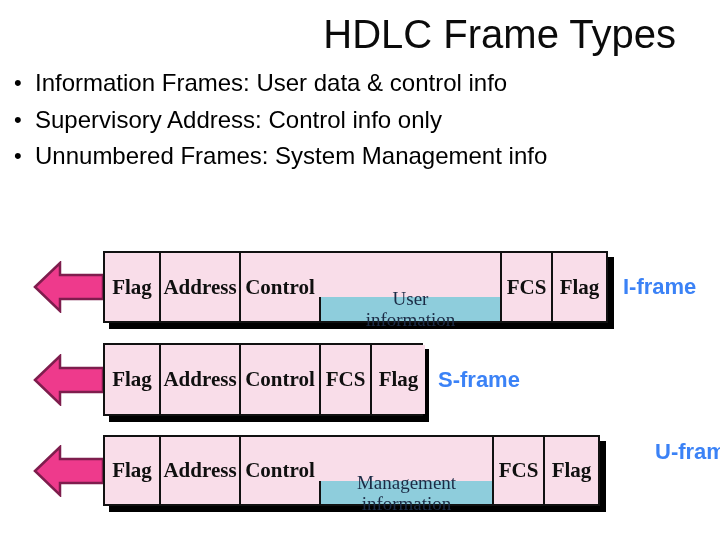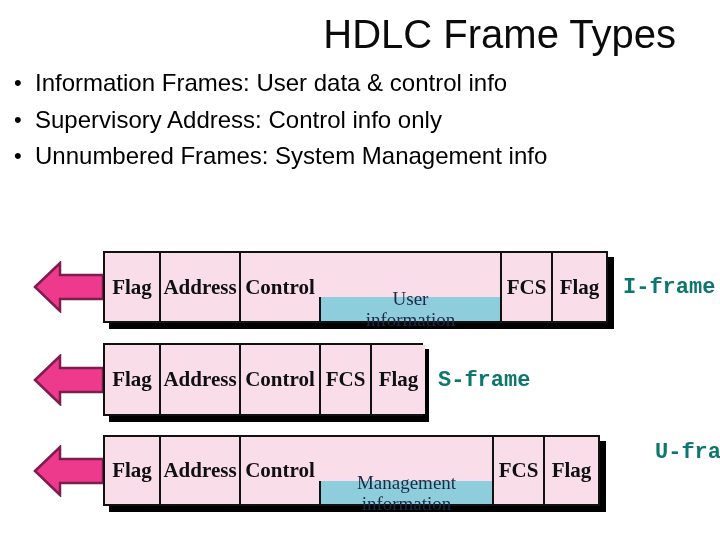--- a/index.html
+++ b/index.html
@@ -57,22 +57,22 @@
   .cell.info{
     flex:1 1 auto;
     background:var(--info-fill);
     font-weight:400;font-size:19px;line-height:21px;
     color:var(--info-text);
     white-space:pre-line;
     margin-top:44px;
   }
   .frame-label{
     position:absolute;
-    font-family:Liberation Mono, monospace;
-    font-weight:700;font-size:22px;color:#0f766e;
+    font-family:Liberation Sans, sans-serif;
+    font-weight:700;font-size:22px;color:#3b82f6;
     transform:translateY(-50%);
     white-space:nowrap;
   }
   .arrow{position:absolute;width:70px;height:52px;}
 </style>
 </head>
 <body style="--pink-fill: #F9DDE9; --info-fill: #8ECDDC; --info-text: #1B2B45; --line-color: #111111; --shadow-color: #000000;">
 
 <div class="slide">
 

